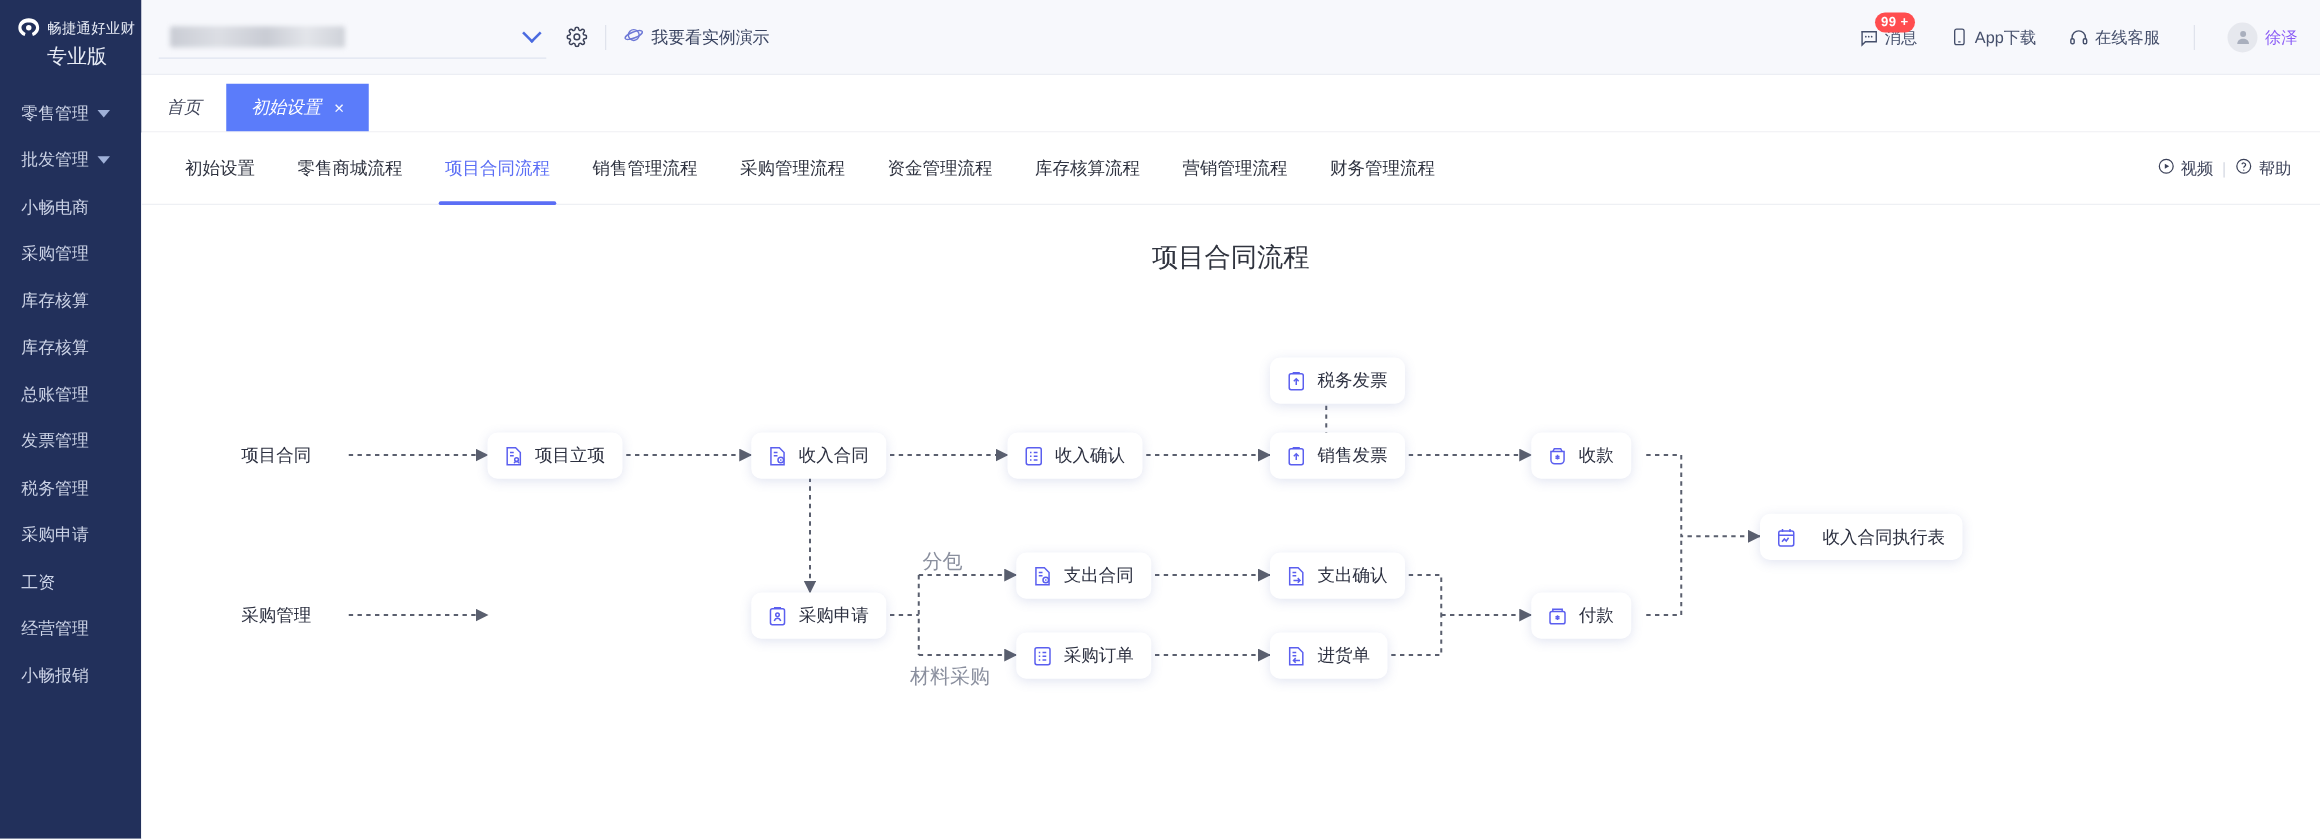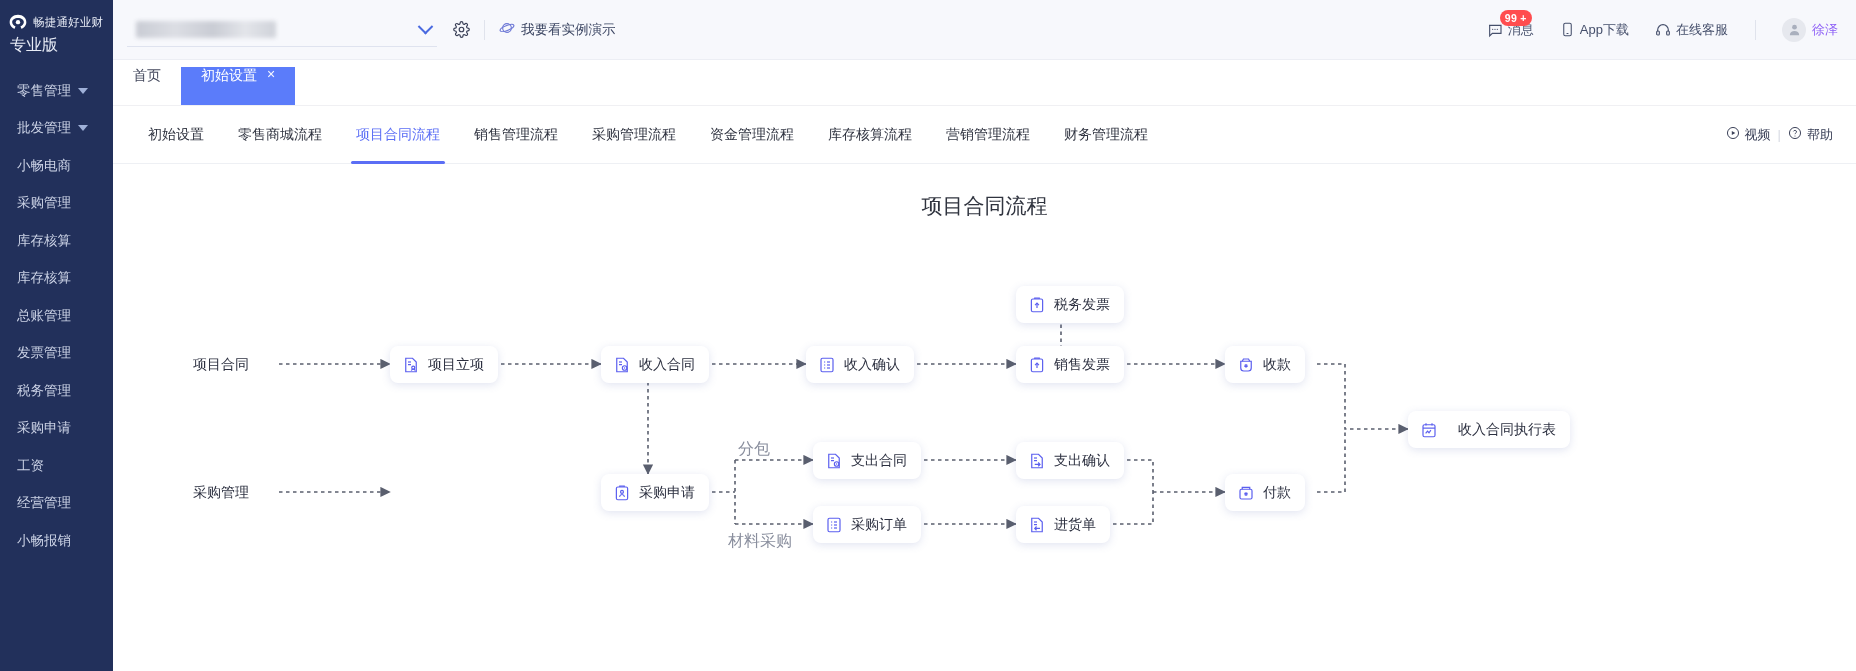--- a/index.html
+++ b/index.html
@@ -14,21 +14,21 @@
   
   .sidebar {
     width: 113px; height: 671px;
     background: #22305b;
     flex: 0 0 113px;
     position: relative;
     overflow: hidden;
   }
   .logo-box {
     height: 60px; padding: 8px 0 0 8px;
-    display: flex; flex-direction: column; justify-content: center;
+    display: flex; flex-direction: column; justify-content: center; align-items: center;
   }
   .logo-row { display: flex; align-items: center; gap: 5px; }
   .logo-mark {
     width: 20px; height: 20px; flex: 0 0 20px;
     display:flex; align-items:center; justify-content:center;
   }
   .logo-text {
     color: #e8ecf6; font-size: 11.5px; letter-spacing: .2px;
     white-space: nowrap; overflow: hidden;
   }
@@ -105,22 +105,22 @@
   .username { color:#8b5cf6; font-size:13px; white-space:nowrap; }
 
   
   .wintabs {
     height: 46px; background: #fff;
     display: flex; align-items: flex-end;
     padding-left: 0; border-bottom: 1px solid #f0f0f3;
   }
   .wtab {
     height: 38px; min-width: 54px; padding: 0 20px;
-    display: flex; justify-content: center;
-    font-size: 14px; color: #43485c; cursor: pointer;
+    display: flex; align-items: center; justify-content: center;
+    font-size: 14px; color: #43485c; cursor: pointer; font-style: italic;
   }
   .wtab.active {
     background: #5b7cfa; color: #fff;
   }
   .wtab .x {
     margin-left: 10px; font-size: 14px; opacity: .95; line-height:1;
   }
 
   
   .subtabs {

